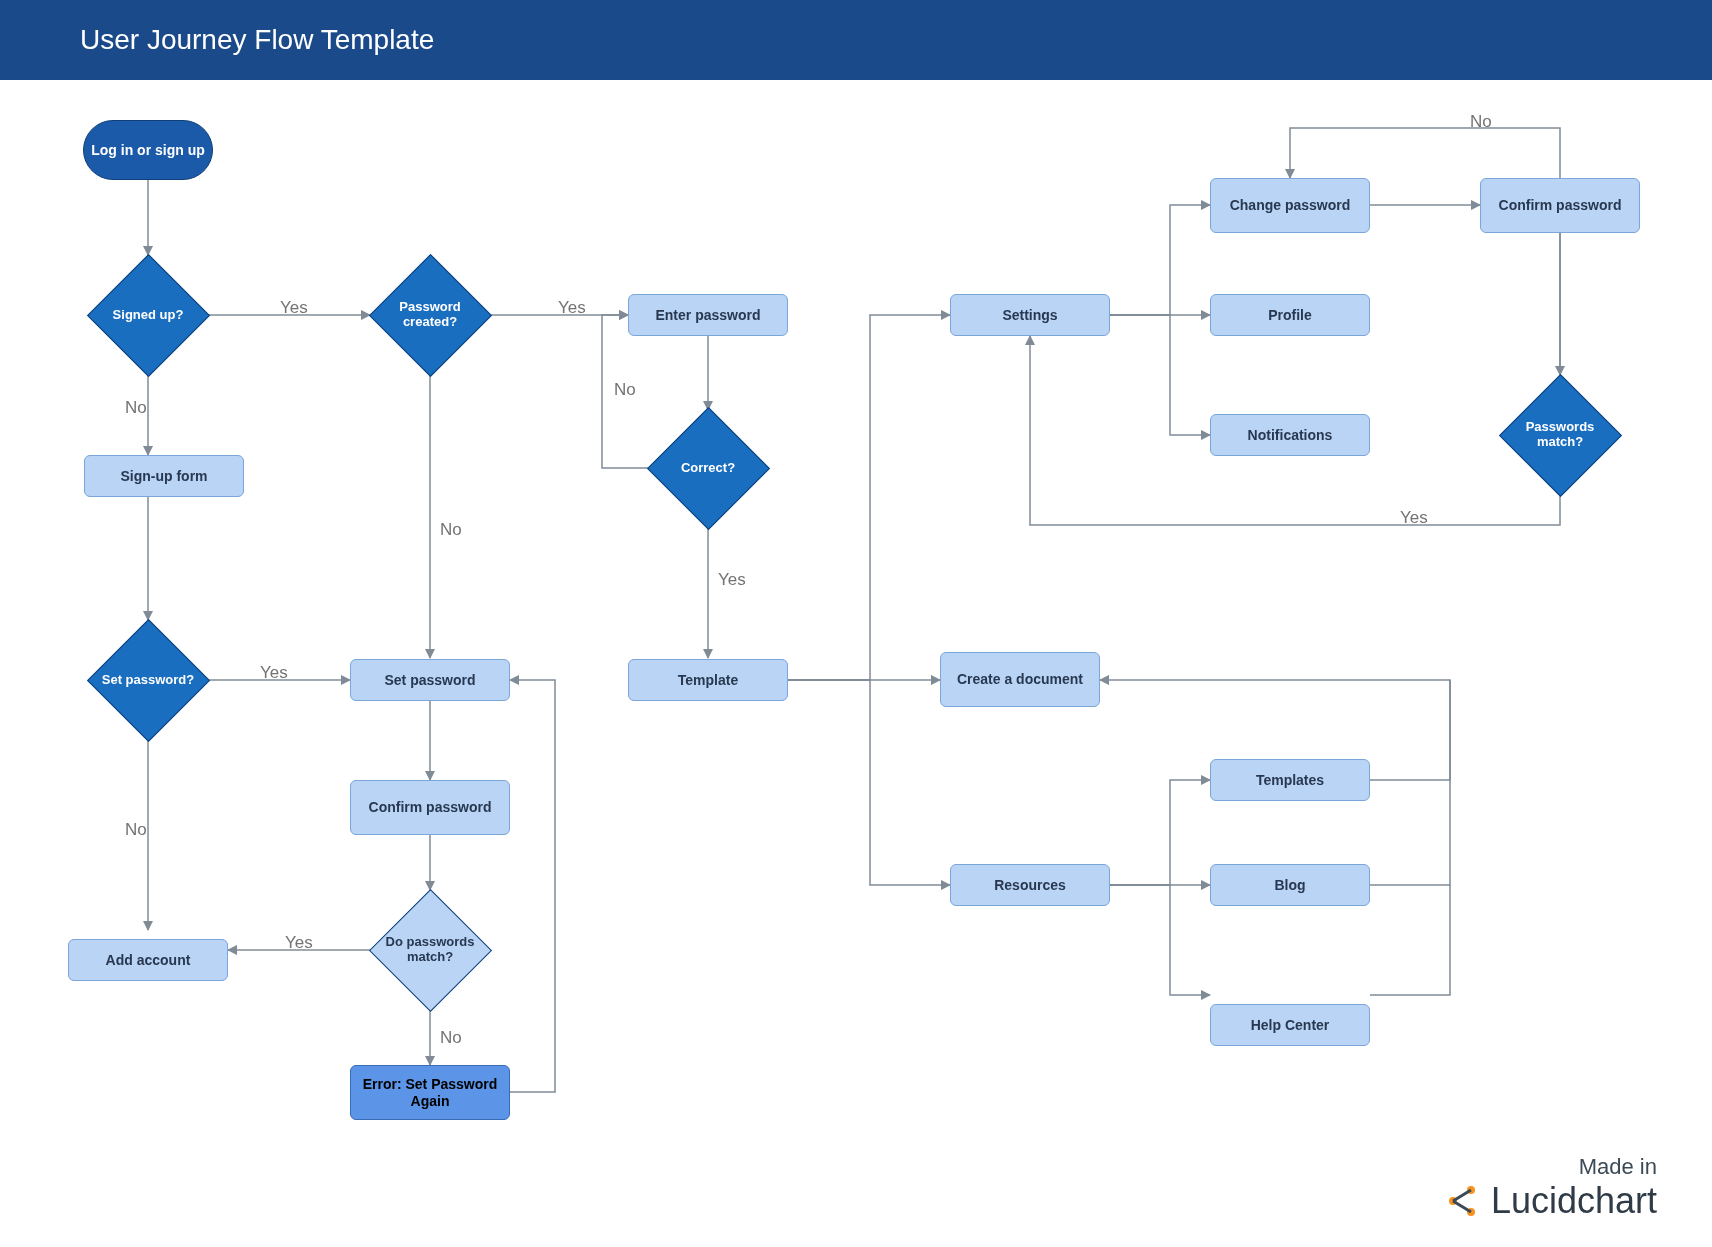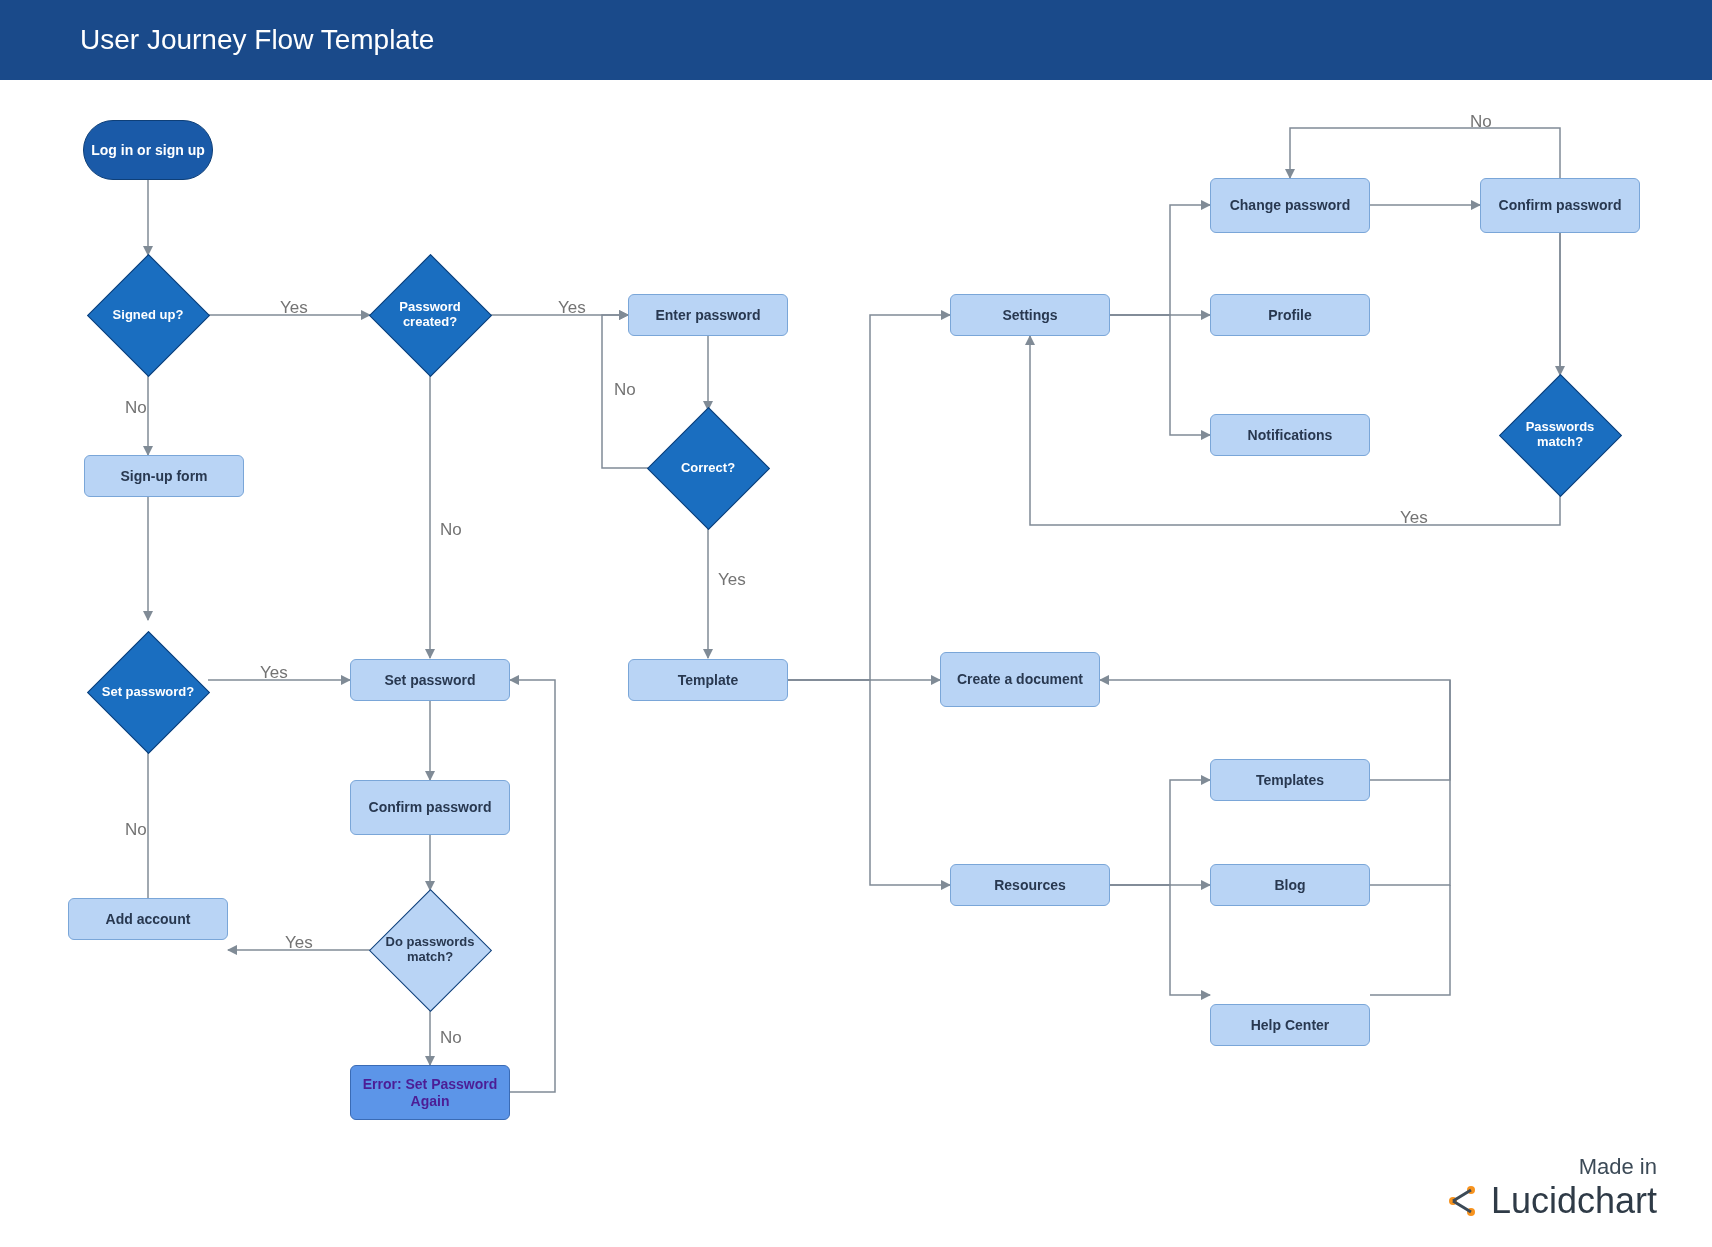--- a/index.html
+++ b/index.html
@@ -5,21 +5,21 @@
   html,body{margin:0;padding:0;background:#fff;font-family:Arial,Helvetica,sans-serif;}
   .page{width:1712px;height:1247px;position:relative;background:#fff;}
   .header{position:absolute;left:0;top:0;width:100%;height:80px;background:#1a4a8a;display:flex;align-items:center;}
   .header-title{color:#fff;font-size:28px;margin-left:80px;font-weight:400;}
   .canvas{position:absolute;left:0;top:80px;width:1712px;height:1167px;}
   
   .node{position:absolute;box-sizing:border-box;display:flex;align-items:center;justify-content:center;text-align:center;font-size:14px;line-height:1.2;font-weight:700;}
   .terminator{background:#1a5aa8;color:#fff;border-radius:999px;width:130px;height:60px;border:1px solid #0e3f78;}
   .process{background:#b9d4f5;color:#283850;border:1px solid #7aa6d8;border-radius:6px;width:160px;height:42px;}
   .process.tall{height:55px;}
-  .error{background:#5c95e8;color:#4c1d95;border:1px solid #3a6bb5;border-radius:6px;width:160px;height:55px;}
+  .error{background:#5c95e8;color:#000000;border:1px solid #3a6bb5;border-radius:6px;width:160px;height:55px;}
   .diamond{width:120px;height:120px;}
   .diamond-inner{width:85px;height:85px;transform:rotate(45deg);position:absolute;left:17px;top:17px;border:1px solid #0e3f78;}
   .diamond-blue .diamond-inner{background:#1a6ec0;}
   .diamond-light .diamond-inner{background:#b9d4f5;}
   .diamond-text{position:absolute;left:0;top:0;width:120px;height:120px;display:flex;align-items:center;justify-content:center;text-align:center;font-size:13px;font-weight:700;line-height:1.15;padding:0 12px;box-sizing:border-box;}
   .diamond-blue .diamond-text{color:#fff;}
   .diamond-light .diamond-text{color:#283850;}
   .edge-label{position:absolute;font-size:17px;color:#737373;background:transparent;}
   
   .footer{position:absolute;right:55px;bottom:25px;text-align:right;}
@@ -112,26 +112,26 @@
 
     <div class="node terminator" style="left:83px;top:40px">Log in or sign up</div>
 
     <div class="node diamond diamond-blue" style="left:88px;top:175px">
       <div class="diamond-inner"></div>
         <div class="diamond-text">Signed up?</div>
     </div>
 
     <div class="node process" style="left:84px;top:375px">Sign-up form</div>
 
-    <div class="node diamond diamond-blue" style="left:88px;top:552px">
+    <div class="node diamond diamond-blue" style="left:88px;top:540px">
       <div class="diamond-inner"></div>
         <div class="diamond-text">Set password?</div>
     </div>
 
-    <div class="node process" style="left:68px;top:818px">Add account</div>
+    <div class="node process" style="left:68px;top:859px">Add account</div>
 
     <div class="node diamond diamond-blue" style="left:370px;top:175px">
       <div class="diamond-inner"></div>
         <div class="diamond-text">Password created?</div>
     </div>
 
     <div class="node process" style="left:350px;top:579px">Set password</div>
     <div class="node process tall" style="left:350px;top:700px">Confirm password</div>
 
     <div class="node diamond diamond-light" style="left:370px;top:810px">

